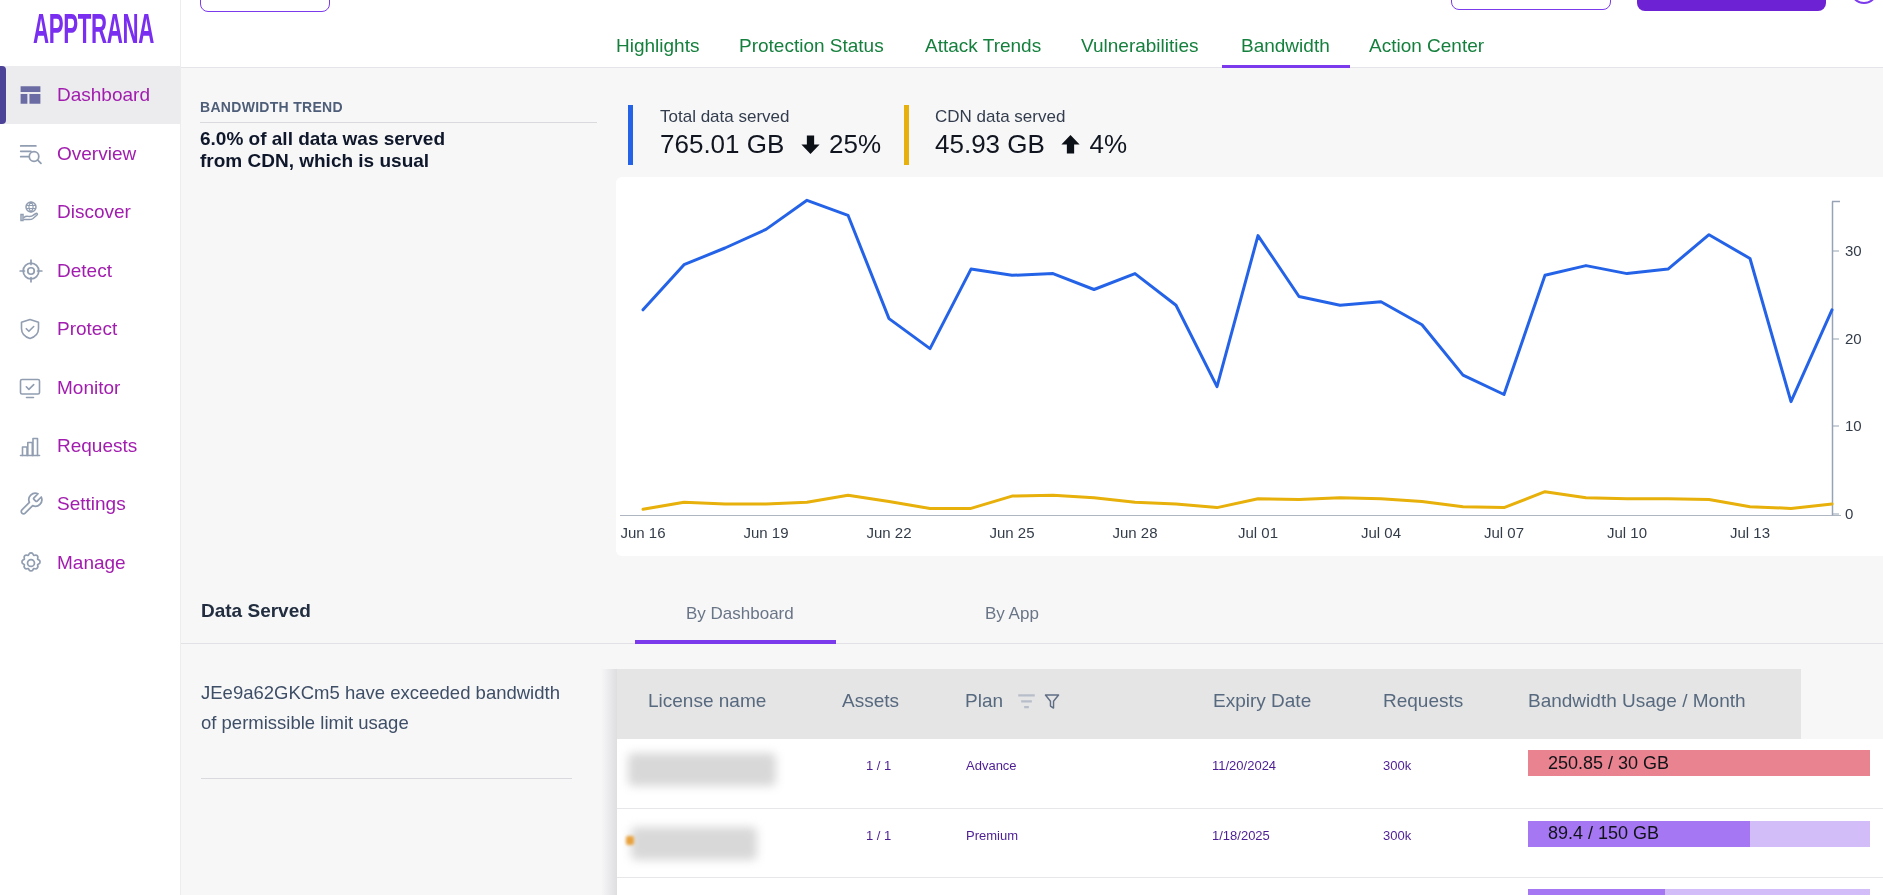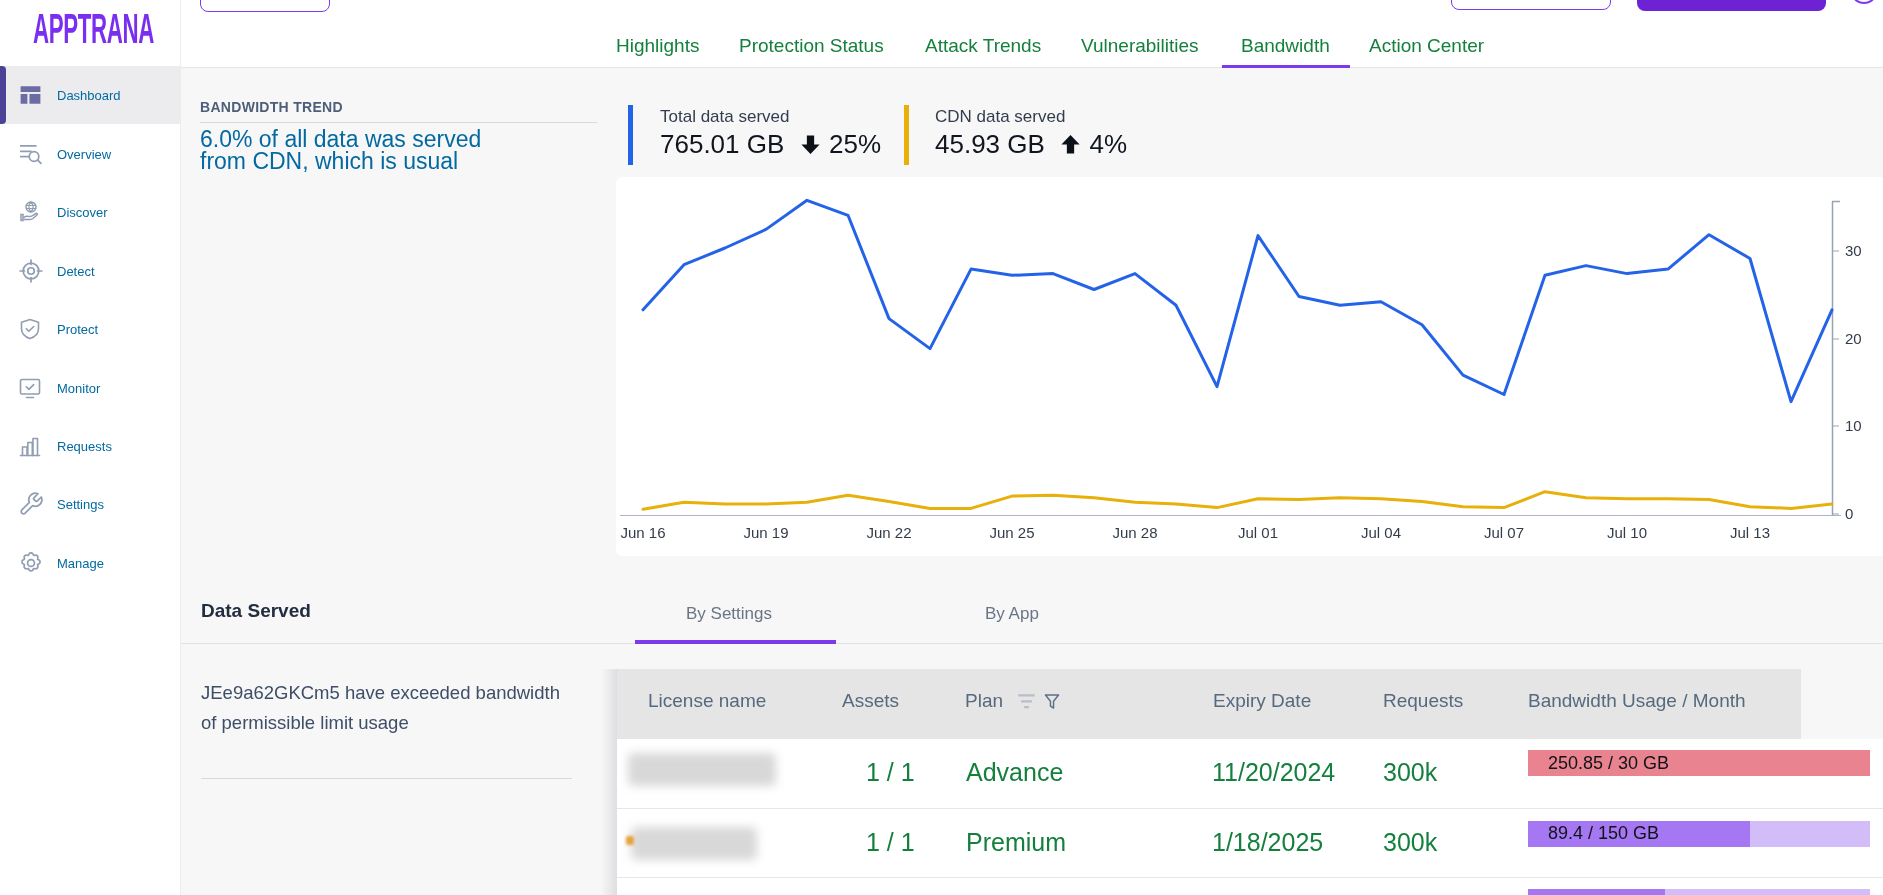--- a/index.html
+++ b/index.html
@@ -9,48 +9,48 @@
 #header{position:absolute;left:0;top:0;width:1883px;height:68px;background:#fff;border-bottom:1px solid #e4e4e9}
 .tab{position:absolute;top:35px;font-size:19px;color:#15803d;white-space:nowrap}
 #tabline{position:absolute;left:1222px;top:65px;width:128px;height:3px;background:#7c3aed}
 .btn-outline{position:absolute;background:#fff;border:1.5px solid #7c3aed;border-radius:8px}
 .btn-solid{position:absolute;background:#6d23d4;border-radius:8px}
 #avatar{position:absolute;left:1850px;top:-24px;width:28px;height:28px;border-radius:50%;border:2.5px solid #7c3aed}
 
 #sidebar{position:absolute;left:0;top:0;width:181px;height:895px;background:#fff;border-right:1px solid #ededf0;z-index:5}
 #logo{position:absolute;left:33px;top:6px;font-size:34px;line-height:34px;font-weight:bold;color:#7a2ff0;letter-spacing:-0.5px;transform:scale(0.655,1.26);transform-origin:left top}
 .nav{position:absolute;left:0;width:181px;height:58px}
-.nav .lab{position:absolute;left:57px;top:50%;transform:translateY(-50%);font-size:13px;color:#0369a1}
+.nav .lab{position:absolute;left:57px;top:50%;transform:translateY(-50%);font-size:19px;color:#a21caf}
 .nav svg{position:absolute;left:18px;top:50%;transform:translateY(-50%)}
 #nav0{background:#ececee}
 #ind{position:absolute;left:0;top:0;width:6px;height:58px;background:#4c4399;border-radius:0 4px 4px 0}
 
 #bwt{position:absolute;left:200px;top:99px;font-size:14px;font-weight:bold;letter-spacing:.3px;color:#4e5e78}
 #div1{position:absolute;left:200px;top:122px;width:397px;height:1px;background:#d9d9de}
-#headline{position:absolute;left:200px;top:128px;font-size:23px;line-height:22px;font-weight:normal;color:#0369a1}
+#headline{position:absolute;left:200px;top:128px;font-size:19px;line-height:22px;font-weight:bold;color:#0f172a}
 #msg{position:absolute;left:201px;top:678px;width:366px;font-size:18.5px;line-height:29.5px;color:#3e4e66}
 #div2{position:absolute;left:201px;top:778px;width:371px;height:1px;background:#d9d9de}
 
 .vbar{position:absolute;top:105px;width:5px;height:60px}
 .leglab{position:absolute;top:107px;font-size:17px;color:#333d4d}
 .legval{position:absolute;top:129px;font-size:26px;font-weight:normal;color:#10151f;white-space:nowrap}
 
 #card{position:absolute;left:616px;top:177px;width:1267px;height:379px;background:#fff;border-radius:6px 0 0 6px}
 
 #ds{position:absolute;left:201px;top:600px;font-size:19px;font-weight:bold;color:#222e40}
 .stab{position:absolute;top:604px;font-size:17px;color:#697586}
 #dsline{position:absolute;left:635px;top:640px;width:201px;height:3.5px;background:#7c3aed;z-index:2}
 #div3{position:absolute;left:181px;top:643px;width:1702px;height:1px;background:#e2e2e6}
 
 #tshadow{position:absolute;left:601px;top:669px;width:16px;height:226px;background:linear-gradient(to right,rgba(120,120,135,0),rgba(110,110,125,.18))}
 #thead{position:absolute;left:617px;top:669px;width:1184px;height:70px;background:#e5e5e5}
 .th{position:absolute;font-size:19px;color:#57697f;white-space:nowrap}
 #tbody{position:absolute;left:617px;top:739px;width:1266px;height:156px;background:#fff}
 .rowdiv{position:absolute;left:617px;width:1266px;height:1px;background:#e7e7ea}
-.td{position:absolute;font-size:25px;color:#15803d;white-space:nowrap}
+.td{position:absolute;font-size:13px;color:#4c1d95;white-space:nowrap}
 .pill{position:absolute;height:33px;border-radius:5px;background:#d8d8d8;filter:blur(5px)}
 .bar{position:absolute;left:1528px;width:342px;height:26px}
 .bartext{position:absolute;left:1548px;font-size:18px;color:#101418;white-space:nowrap;z-index:2}
 </style>
 </head>
 <body>
 
 <div id="header">
 <div class="btn-outline" style="left:200px;top:-20px;width:130px;height:32px"></div>
 <span class="tab" style="left:616px">Highlights</span>
@@ -104,21 +104,21 @@
       <path d="M8.2 21.5h7.6V12h5.7L12 2 2.5 12h5.7z" fill="#0c1118"></path>
     </svg> 4%</div>
 
 <div id="bwt">BANDWIDTH TREND</div>
 <div id="div1"></div>
 <div id="headline">6.0% of all data was served<br>from CDN, which is usual</div>
 <div id="msg">JEe9a62GKCm5 have exceeded bandwidth of permissible limit usage</div>
 <div id="div2"></div>
 
 <div id="ds">Data Served</div>
-<span class="stab" style="left:686px">By Settings</span>
+<span class="stab" style="left:686px">By Dashboard</span>
 <span class="stab" style="left:985px">By App</span>
 <div id="dsline"></div>
 <div id="div3"></div>
 
 <div id="thead">
 <span class="th" style="left:31px;top:46%;transform:translateY(-50%)">License name</span>
 <span class="th" style="left:225px;top:46%;transform:translateY(-50%)">Assets</span>
 <span class="th" style="left:348px;top:46%;transform:translateY(-50%)">Plan <svg width="19" height="15" viewBox="0 0 20 16" style="vertical-align:-2px;margin-left:9px">
         <path d="M1.2 1.5h17.6M4.3 7.8h11.4M7.5 14h5" stroke="#b7bdc9" stroke-width="2.4" fill="none"></path>
       </svg><svg width="18" height="18" viewBox="0 0 20 20" style="vertical-align:-4px;margin-left:7px">

